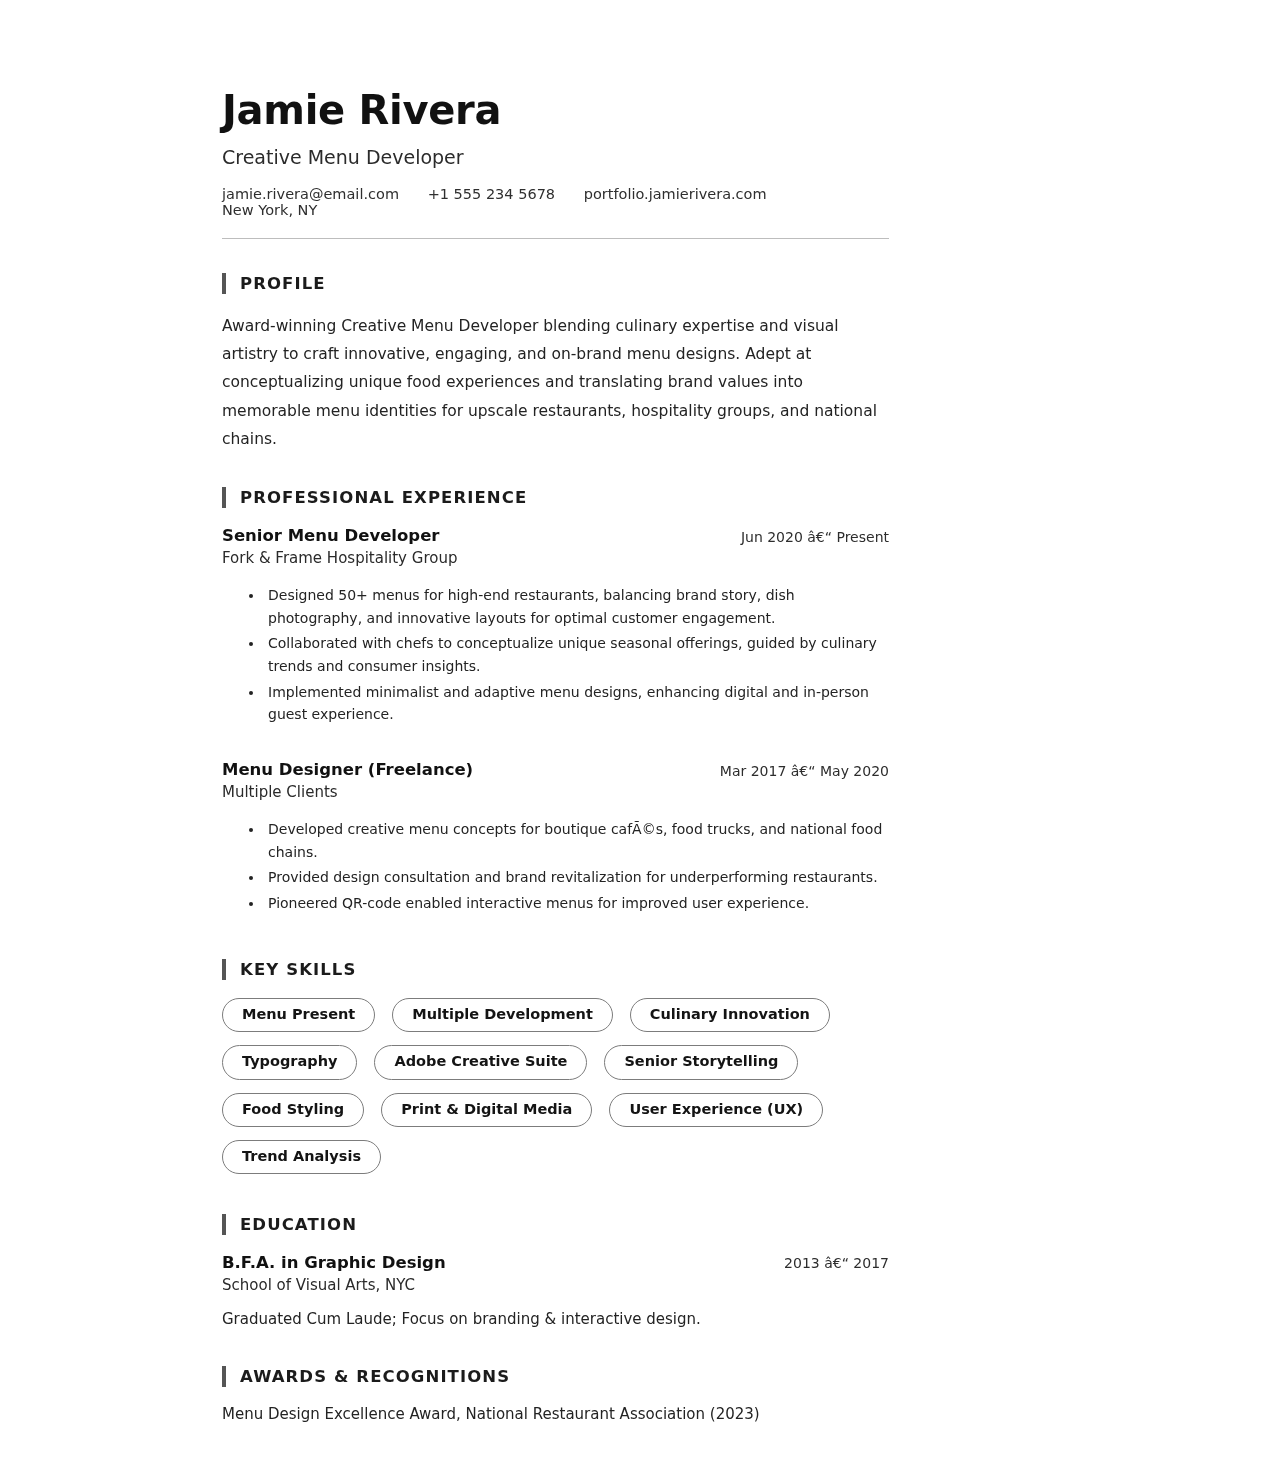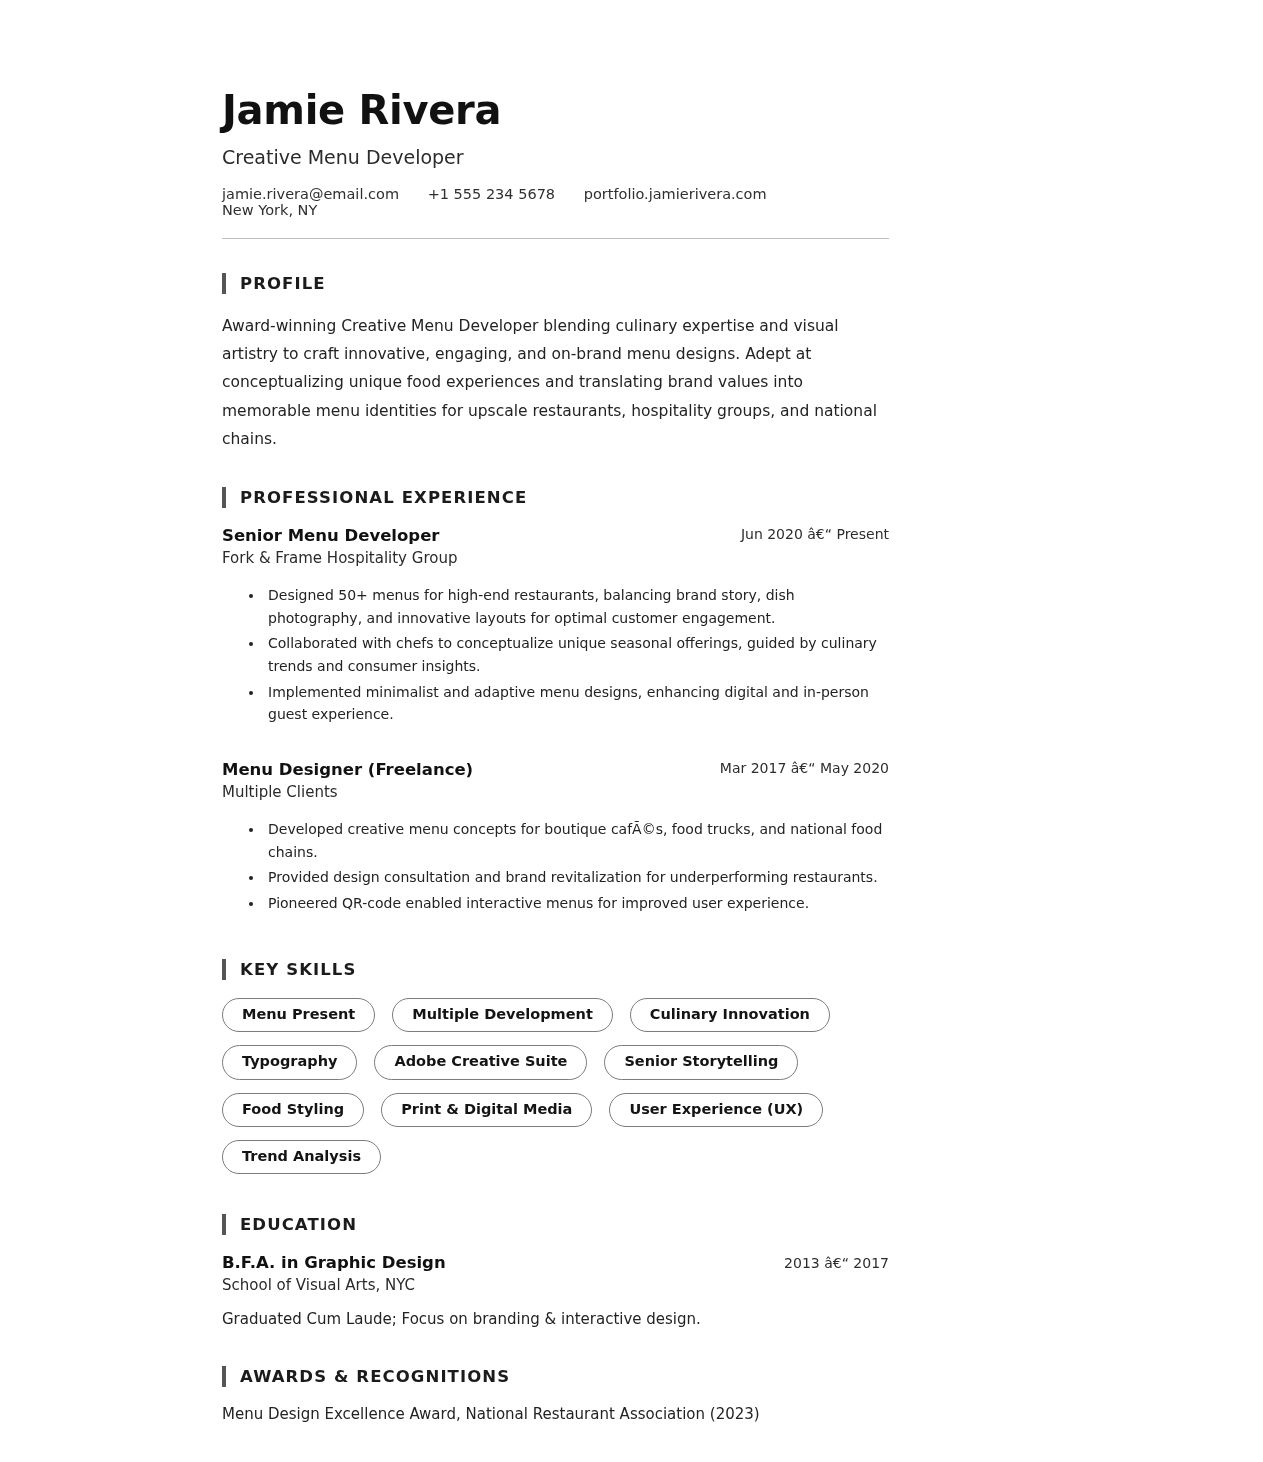--- a/index.html
+++ b/index.html
@@ -80,21 +80,21 @@
     color: #232323;
     max-width: 820px;
   }
 
   
   .job { margin-bottom: 26px; }
   .job:last-child { margin-bottom: 0; }
   .job-row {
     display: flex;
     justify-content: space-between;
-    align-items: flex-start;
+    align-items: flex-end;
   }
   .job-title {
     font-size: 16.5px;
     font-weight: bold;
     color: #111111;
   }
   .job-dates {
     font-size: 14px;
     color: #2d2d2d;
     white-space: nowrap;

